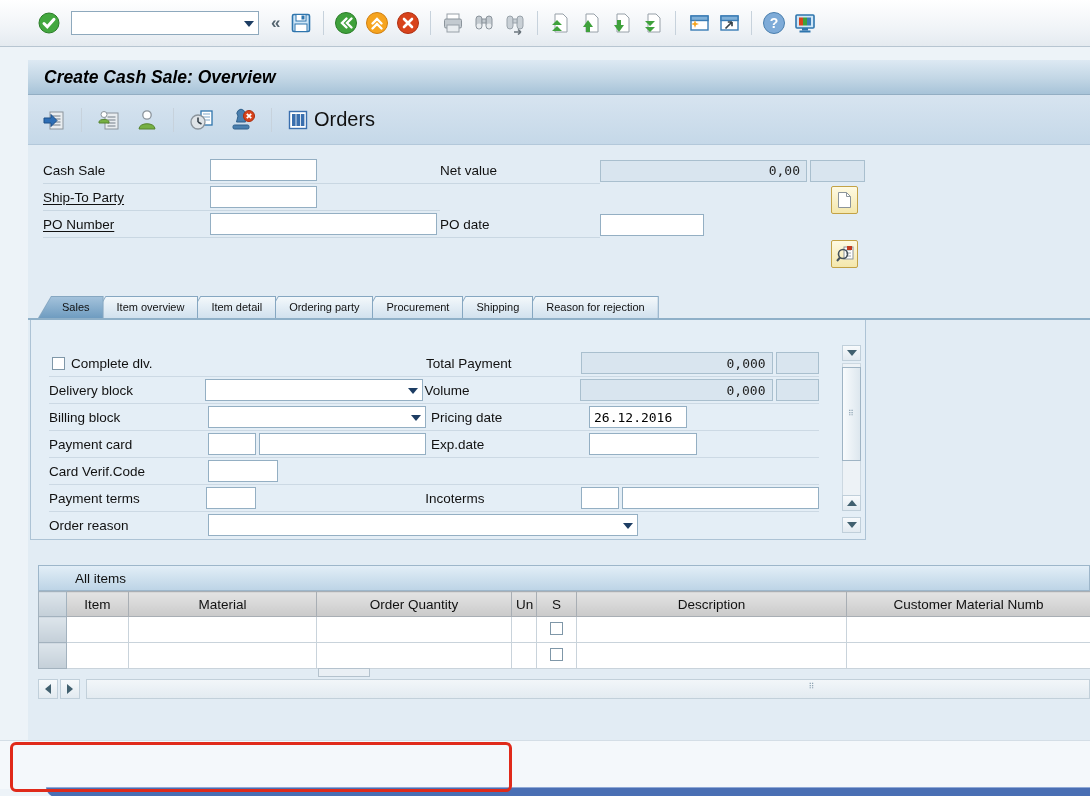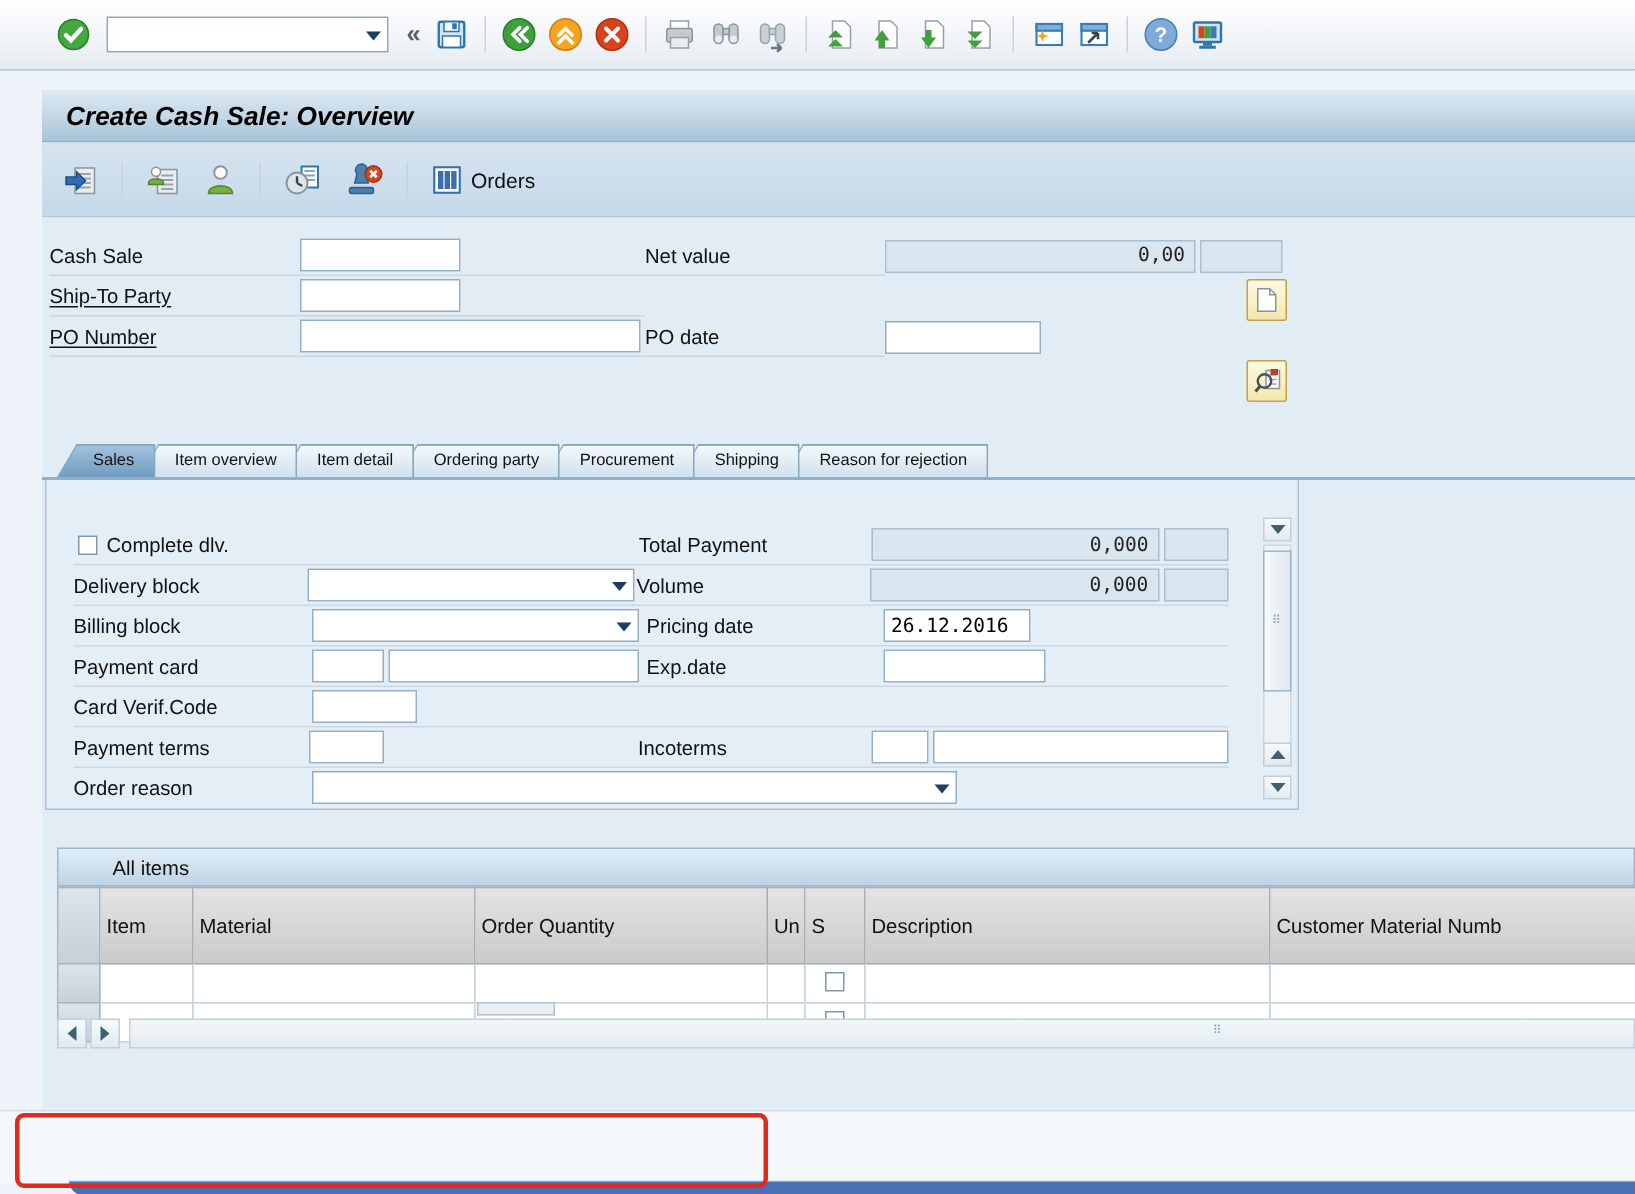--- a/index.html
+++ b/index.html
@@ -21,27 +21,27 @@
   
   .title-bar{position:absolute;left:28px;top:60px;width:1062px;height:35px;
     background:linear-gradient(#dde9f3,#c2d6e5 55%,#a7c3d8);border-bottom:1px solid #93aec3;
     display:flex;align-items:center;padding-left:16px;box-sizing:border-box;}
   .title-bar .title{font-size:17.5px;font-weight:bold;font-style:italic;color:#000;}
   
   .app-toolbar{position:absolute;left:28px;top:95px;width:1062px;height:50px;
     background:linear-gradient(#d7e4f0,#c5d8e8);border-bottom:1px solid #b3c8da;
     display:flex;align-items:center;padding-left:10px;box-sizing:border-box;gap:7px;}
   .app-btn{display:flex;align-items:center;gap:5px;padding:2px 4px;cursor:default;}
-  .app-btn .lbl{font-size:14px;}
+  .app-btn .lbl{font-size:20px;}
   
   .content-bg{position:absolute;left:28px;top:145px;width:1062px;height:595px;background:#e2ecf4;}
   
   .hdr-form{position:absolute;left:28px;top:145px;width:1062px;padding-top:12px;}
   .frow{display:flex;align-items:center;height:27px;position:relative;}
-  .flabel{width:167px;margin-left:5px;align-self:stretch;display:flex;align-items:center;
+  .flabel{width:167px;margin-left:15px;align-self:stretch;display:flex;align-items:center;
     border-bottom:1px solid #c9d7e2;}
   .flabel.u{text-decoration:underline;text-underline-offset:2px;}
   .fzone{width:230px;display:flex;align-items:center;align-self:stretch;border-bottom:1px solid #c9d7e2;}
   .flabel2{width:160px;align-self:stretch;display:flex;align-items:center;border-bottom:1px solid #c9d7e2;}
   .inp{height:22px;border:1px solid #94afc3;background:#fff;box-sizing:border-box;
     font:13px "Liberation Sans",sans-serif;padding:0 4px;outline:none;}
   .ro{height:22px;border:1px solid #a9bfce;background:#d9e5ef;box-sizing:border-box;
     font:13px "DejaVu Sans Mono",monospace;color:#222;display:flex;align-items:center;justify-content:flex-end;padding:0 6px;}
   .yellow-field{background:#f8eba4 !important;border:1px solid #a9a06a !important;position:relative;}
   .corner{position:absolute;width:7px;height:7px;z-index:3;}
@@ -86,21 +86,21 @@
   .vsb .track{position:absolute;left:0;top:18px;width:19px;height:148px;background:#edf2f6;border:1px solid #ccd8e1;box-sizing:border-box;}
   .vsb .thumb{position:absolute;left:0;top:22px;width:19px;height:94px;background:linear-gradient(90deg,#f8fbfd,#dde7ee);
     border:1px solid #9fb4c4;box-sizing:border-box;display:flex;align-items:center;justify-content:center;}
   .grip{color:#8ca2b2;font-size:8px;letter-spacing:1px;line-height:4px;text-align:center;}
   
   .items-bar{position:absolute;left:38px;top:565px;width:1052px;height:26px;
     background:linear-gradient(#e2eef7,#bdd4e6);border:1px solid #9db6ca;box-sizing:border-box;
     display:flex;align-items:center;padding-left:36px;}
   .grid{position:absolute;left:38px;top:591px;width:1052px;border-collapse:collapse;table-layout:fixed;}
   .grid th{height:24px;background:linear-gradient(#e3e3e3,#cacaca);border:1px solid #a8aeb4;
-    font-weight:normal;text-align:left;padding:13px 4px;font-size:13.5px;overflow:hidden;white-space:nowrap;}
+    font-weight:normal;text-align:center;padding:0 4px;font-size:13.5px;overflow:hidden;white-space:nowrap;}
   .grid td{height:25px;background:#fff;border:1px solid #c9d3db;padding:0 4px;overflow:hidden;}
   .grid td.sel,.grid th.sel{background:linear-gradient(#dde5eb,#c4cfd8);border-color:#a3b2be;}
   .grid td.cbcell{text-align:center;}
   .grid-thumb{position:absolute;left:318px;top:668px;width:52px;height:9px;border:1px solid #b4c2cd;
     background:#e9eff4;box-sizing:border-box;}
   
   .hscroll{position:absolute;left:38px;top:678px;width:1052px;height:22px;display:flex;align-items:center;gap:2px;}
   .hbtn{width:20px;height:20px;background:linear-gradient(#f7fafc,#e2eaf0);border:1px solid #c0cfda;
     box-sizing:border-box;display:flex;align-items:center;justify-content:center;}
   .tri-l{width:0;height:0;border-top:5px solid transparent;border-bottom:5px solid transparent;border-right:6px solid #41606f;}

